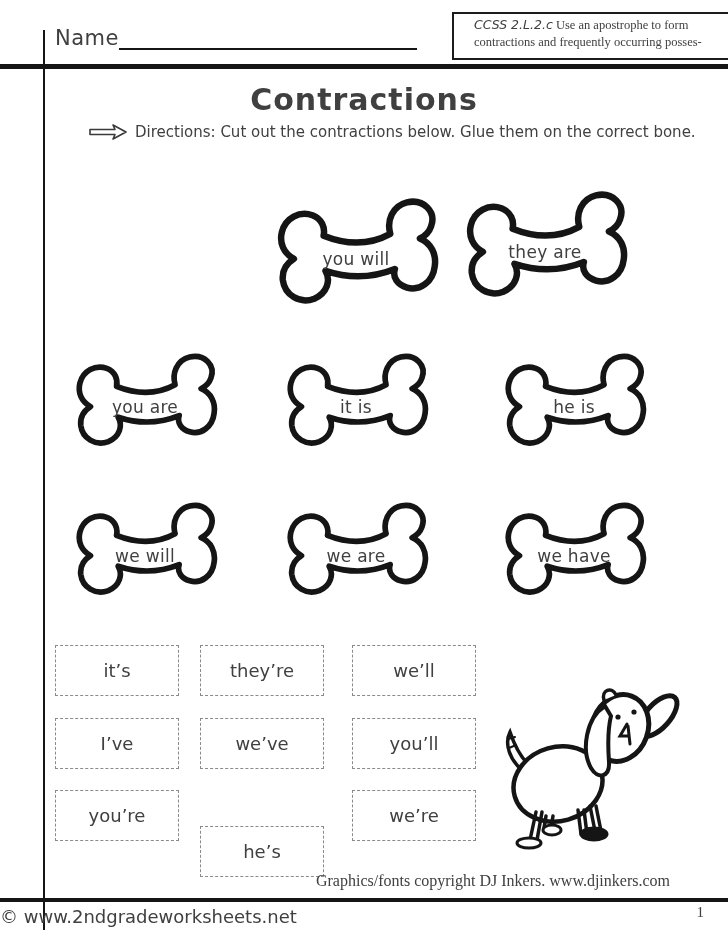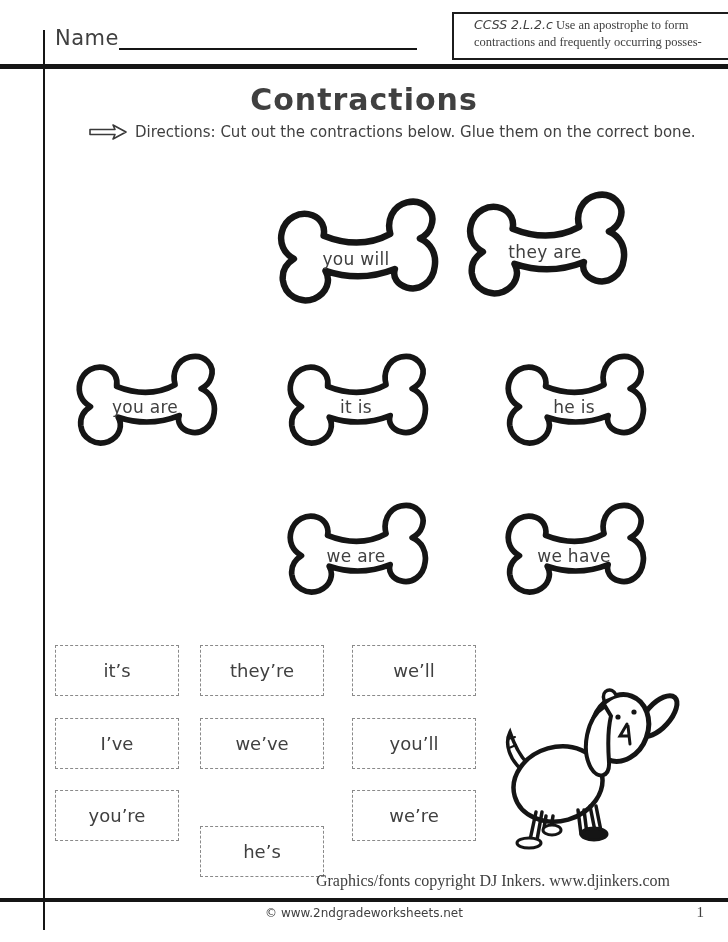--- a/index.html
+++ b/index.html
@@ -43,21 +43,21 @@
         display:flex;align-items:center;justify-content:center;font-size:18px;background:#fff;}
   .c1{left:55px;top:645px;} .c2{left:200px;top:645px;} .c3{left:352px;top:645px;}
   .c4{left:55px;top:718px;} .c5{left:200px;top:718px;} .c6{left:352px;top:718px;}
   .c7{left:55px;top:790px;} .c8{left:200px;top:790px;margin-top:36px;} .c9{left:352px;top:790px;}
 
   
   .dog{position:absolute;left:498px;top:684px;width:205px;height:170px;}
 
   
   .credits{position:absolute;right:58px;top:872px;font-family:"Liberation Serif",serif;font-size:16px;}
-  .footer-site{position:absolute;left:0;top:906px;width:728px;text-align:center;font-size:12px;}
+  .footer-site{position:absolute;left:0;top:906px;width:728px;font-size:18px;}
   .page-num{position:absolute;right:24px;top:904px;font-family:"Liberation Serif",serif;font-size:15px;}
 </style>
 </head>
 <body>
 
 <div class="page">
 
   <svg width="0" height="0" style="position:absolute" aria-hidden="true">
     <defs>
       <symbol id="bone-shape" viewBox="0 0 190 150">
@@ -125,20 +125,26 @@
         <use href="#bone-shape"></use>
       </svg>
     <div class="bone-label">it is</div>
   </div>
   <div class="bone-cell r23 b6">
     <svg>
         <use href="#bone-shape"></use>
       </svg>
     <div class="bone-label">he is</div>
   </div>
+  <div class="bone-cell r23 b7">
+    <svg>
+        <use href="#bone-shape"></use>
+      </svg>
+    <div class="bone-label">we will</div>
+  </div>
   <div class="bone-cell r23 b8">
     <svg>
         <use href="#bone-shape"></use>
       </svg>
     <div class="bone-label">we are</div>
   </div>
   <div class="bone-cell r23 b9">
     <svg>
         <use href="#bone-shape"></use>
       </svg>

